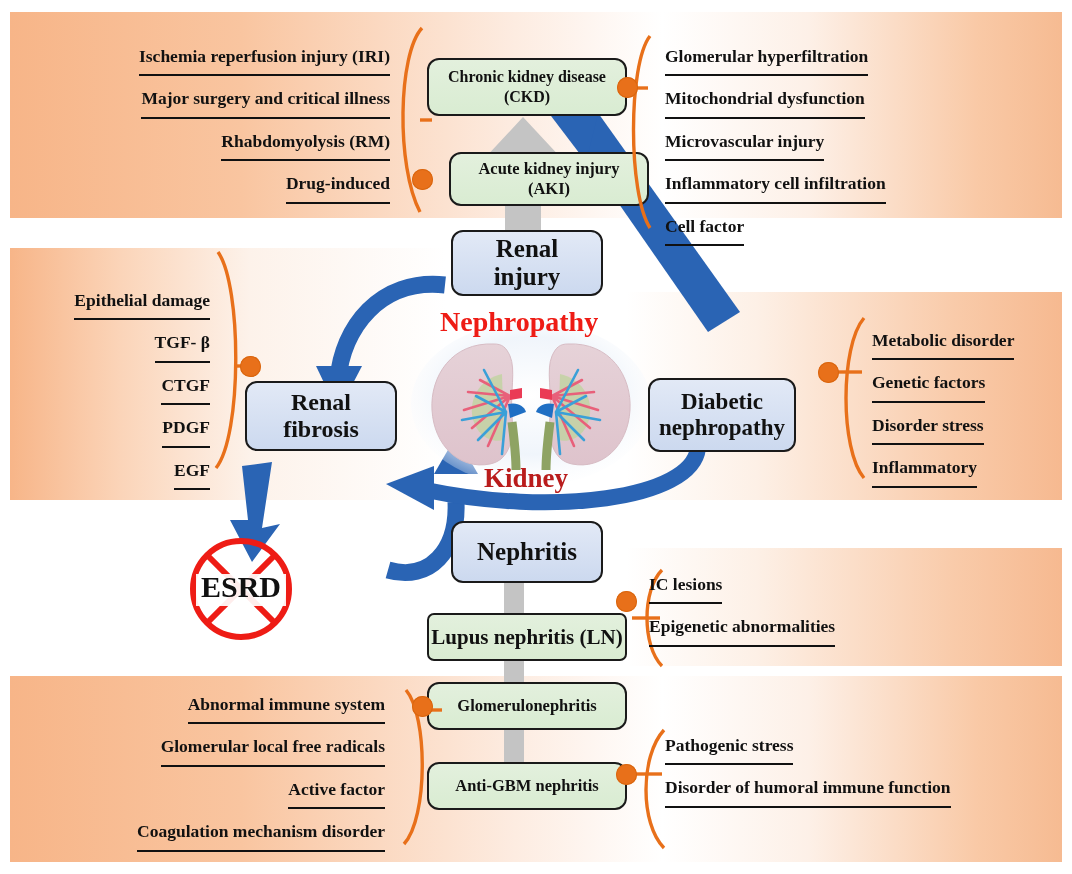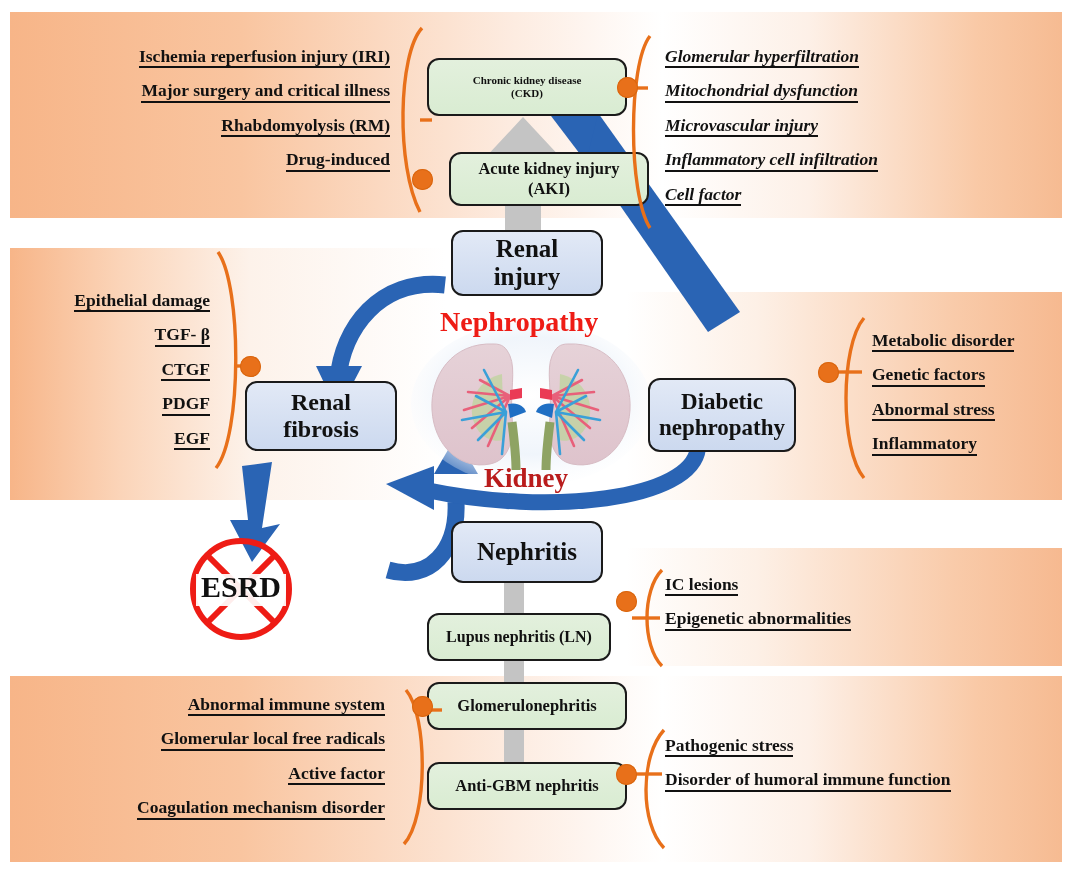--- a/index.html
+++ b/index.html
@@ -10,21 +10,21 @@
   
   .band{position:absolute;
         background:linear-gradient(90deg,#f7b588 0%,#f9c5a0 22%,#fdece1 48%,#ffffff 62%,#fdf0e7 76%,#f9c9a6 92%,#f6bb92 100%);}
   .band.simple{background:linear-gradient(90deg,#f7b588 0%,#fbd4b8 25%,#fdf2ea 55%,#ffffff 100%);}
   .band.rightfade{background:linear-gradient(90deg,#ffffff 0%,#fdf0e6 30%,#f9cbaa 75%,#f6b990 100%);}
 
   
   .tlist{position:absolute;}
   .tline{font-weight:bold;color:#111;white-space:nowrap;
          border-bottom:2.5px solid #111;display:inline-block;
-         padding-bottom:1px;line-height:1.05;}
+         padding-bottom:9px;line-height:1.05;}
   .tl-row{margin-bottom:12px;}
   .ra{text-align:right;}
   .la{text-align:left;}
 
   
   .box{position:absolute;border:2.4px solid #1a1a1a;border-radius:12px;
        display:flex;align-items:center;justify-content:center;text-align:center;
        font-weight:bold;color:#111;box-sizing:border-box;}
   .green{background:linear-gradient(180deg,#e3f0dd 0%,#d9ecd2 100%);}
   .blue{background:linear-gradient(180deg,#e2e9f6 0%,#ccd9ef 100%);}
@@ -110,21 +110,21 @@
       <path d="M 76,14 C 34,12 12,46 14,80 C 16,116 42,140 72,134 C 92,130 96,108 94,86 C 92,62 98,40 92,26 C 88,17 84,14 76,14 Z" fill="url(#kid)" stroke="#d7bcc4" stroke-width="1"></path>
       <path d="M 84,44 C 64,48 52,66 54,84 C 56,102 70,114 86,110" fill="#bcd49a" opacity="0.72"></path>
       <path d="M 92,66 L 62,50 M 92,66 L 50,62 M 92,66 L 46,80 M 92,66 L 54,98 M 92,66 L 70,116" stroke="#e8607a" stroke-width="2.6" fill="none" stroke-linecap="round"></path>
       <path d="M 88,82 L 58,66 M 88,82 L 44,90 M 88,82 L 60,110 M 88,82 L 84,124 M 88,82 L 66,40" stroke="#3aa0d8" stroke-width="2.6" fill="none" stroke-linecap="round"></path>
       <path d="M 92,60 L 104,58 L 104,68 L 92,70 Z" fill="#ea3b55"></path>
       <path d="M 90,74 C 100,72 106,76 108,82 L 92,88 Z" fill="#1f6fc4"></path>
       <path d="M 94,92 C 96,108 98,124 98,140" stroke="#8ea363" stroke-width="9" fill="none"></path>
     </g>
   </svg>
 
-  <div class="box green" style="left:427px;top:58px;width:200px;height:58px;font-size:11px;line-height:1.22;">
+  <div class="box green" style="left:427px;top:58px;width:200px;height:58px;font-size:16px;line-height:1.22;">
     <div>
       <div>Chronic kidney disease</div>
       <div>(CKD)</div>
     </div>
   </div>
 
   <div class="box green" style="left:449px;top:152px;width:200px;height:54px;font-size:16.5px;line-height:1.22;">
     <div>
       <div>Acute kidney injury</div>
       <div>(AKI)</div>
@@ -149,21 +149,21 @@
     <div>
       <div>Diabetic</div>
       <div>nephropathy</div>
     </div>
   </div>
 
   <div class="box blue" style="left:451px;top:521px;width:152px;height:62px;font-size:25px;">
     <div>Nephritis</div>
   </div>
 
-  <div class="box green" style="left:427px;top:613px;width:184px;height:48px;font-size:16px;">
+  <div class="box green" style="left:427px;top:613px;width:200px;height:48px;font-size:21px;border-radius:7px;">
     <div>Lupus nephritis (LN)</div>
   </div>
 
   <div class="box green" style="left:427px;top:682px;width:200px;height:48px;font-size:16.5px;">
     <div>Glomerulonephritis</div>
   </div>
 
   <div class="box green" style="left:427px;top:762px;width:200px;height:48px;font-size:16.5px;">
     <div>Anti-GBM nephritis</div>
   </div>
@@ -223,44 +223,44 @@
   </svg>
   <div class="dot" style="left:616px;top:764px;"></div>
 
   <div class="tlist ra" style="left:60px;top:46px;width:330px;font-size:17.5px;">
     <div class="tl-row"><span class="tline">Ischemia reperfusion injury (IRI)</span></div>
     <div class="tl-row"><span class="tline">Major surgery and critical illness</span></div>
     <div class="tl-row"><span class="tline">Rhabdomyolysis (RM)</span></div>
     <div class="tl-row"><span class="tline">Drug-induced</span></div>
   </div>
 
-  <div class="tlist la" style="left:665px;top:46px;width:380px;font-size:17.5px;font-style:italic;">
+  <div class="tlist la" style="left:665px;top:46px;width:380px;font-size:17.5px;">
     <div class="tl-row"><span class="tline">Glomerular hyperfiltration</span></div>
     <div class="tl-row"><span class="tline">Mitochondrial dysfunction</span></div>
     <div class="tl-row"><span class="tline">Microvascular injury</span></div>
     <div class="tl-row"><span class="tline">Inflammatory cell infiltration</span></div>
     <div class="tl-row"><span class="tline">Cell factor</span></div>
   </div>
 
   <div class="tlist ra" style="left:20px;top:290px;width:190px;font-size:17.5px;">
     <div class="tl-row"><span class="tline">Epithelial damage</span></div>
     <div class="tl-row"><span class="tline">TGF- β</span></div>
     <div class="tl-row"><span class="tline">CTGF</span></div>
     <div class="tl-row"><span class="tline">PDGF</span></div>
     <div class="tl-row"><span class="tline">EGF</span></div>
   </div>
 
   <div class="tlist la" style="left:872px;top:330px;width:200px;font-size:17.5px;">
     <div class="tl-row"><span class="tline">Metabolic disorder</span></div>
     <div class="tl-row"><span class="tline">Genetic factors</span></div>
-    <div class="tl-row"><span class="tline">Abnormal stress</span></div>
+    <div class="tl-row"><span class="tline">Disorder stress</span></div>
     <div class="tl-row"><span class="tline">Inflammatory</span></div>
   </div>
 
-  <div class="tlist la" style="left:665px;top:574px;width:300px;font-size:17.5px;">
+  <div class="tlist la" style="left:649px;top:574px;width:300px;font-size:17.5px;">
     <div class="tl-row"><span class="tline">IC lesions</span></div>
     <div class="tl-row"><span class="tline">Epigenetic abnormalities</span></div>
   </div>
 
   <div class="tlist ra" style="left:50px;top:694px;width:335px;font-size:17.5px;">
     <div class="tl-row"><span class="tline">Abnormal immune system</span></div>
     <div class="tl-row"><span class="tline">Glomerular  local free radicals</span></div>
     <div class="tl-row"><span class="tline">Active factor</span></div>
     <div class="tl-row"><span class="tline">Coagulation mechanism disorder</span></div>
   </div>

